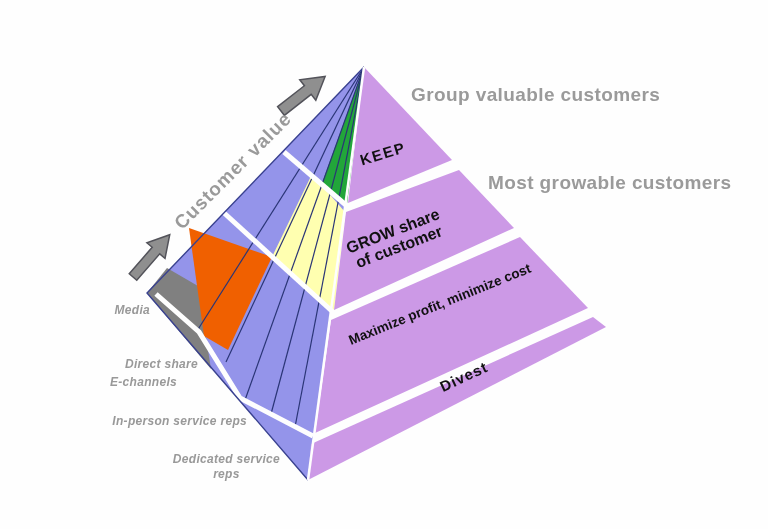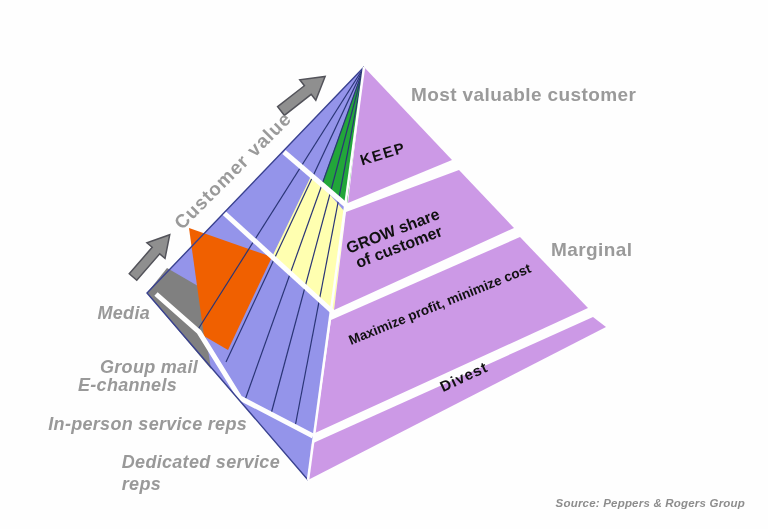--- a/index.html
+++ b/index.html
@@ -6,22 +6,22 @@
   .stage{
     position:relative;width:768px;height:529px;background:#fefefe;
     font-family:"Liberation Sans",sans-serif;overflow:hidden;
   }
   .stage svg{position:absolute;left:0;top:0;}
   .lbl{position:absolute;font-weight:bold;}
   .side-label{
     color:#9a9a9a;font-size:19px;letter-spacing:0.4px;white-space:nowrap;
   }
   .chan{
-    position:absolute;color:#999999;font-size:18px;font-style:italic;
-    font-weight:bold;text-align:left;white-space:pre-line;
+    position:absolute;color:#999999;font-size:12px;font-style:italic;
+    font-weight:bold;text-align:center;white-space:pre-line;
     letter-spacing:0.3px;line-height:1.22;
   }
   .tier-label{
     position:absolute;color:#111111;font-weight:bold;text-align:center;
     white-space:pre-line;line-height:1.08;
   }
   .axis-label{
     color:#9a9a9a;font-size:19px;letter-spacing:1px;white-space:nowrap;
   }
   .source{
@@ -77,25 +77,24 @@
   </svg>
 
   <div class="lbl axis-label" style="left:233px;top:171px;transform:translate(-50%,-50%) rotate(-45deg);">Customer value</div>
 
   <div class="tier-label" style="left:383px;top:154px;font-size:15px;letter-spacing:1.5px;transform:translate(-50%,-50%) rotate(-17deg);">KEEP</div>
   <div class="tier-label" style="left:396px;top:239px;font-size:16px;transform:translate(-50%,-50%) rotate(-21deg);">GROW share
 of customer</div>
   <div class="tier-label" style="left:440px;top:305px;font-size:13.5px;white-space:nowrap;transform:translate(-50%,-50%) rotate(-22deg);">Maximize profit, minimize cost</div>
   <div class="tier-label" style="left:464px;top:377px;font-size:15px;letter-spacing:1px;transform:translate(-50%,-50%) rotate(-25deg);">Divest</div>
 
-  <div class="lbl side-label" style="left:411px;top:84px;">Most valuable customer</div>
-  <div class="lbl side-label" style="left:551px;top:239px;">Marginal</div>
+  <div class="lbl side-label" style="left:411px;top:84px;">Group valuable customers</div>
+  <div class="lbl side-label" style="left:488px;top:172px;">Most growable customers</div>
 
   <div class="chan" style="right:618px;top:303px;">Media</div>
   <div class="chan" style="right:591px;top:330px;margin-top:45px;">E-channels</div>
-  <div class="chan" style="right:570px;top:357px;">Group mail</div>
+  <div class="chan" style="right:570px;top:357px;">Direct share</div>
   <div class="chan" style="right:488px;top:452px;">Dedicated service
 reps</div>
   <div class="chan" style="right:521px;top:414px;">In-person service reps</div>
 
-  <div class="source" style="right:23px;top:497px;">Source: Peppers &amp; Rogers Group</div>
 
 </div>
 
 </body></html>

